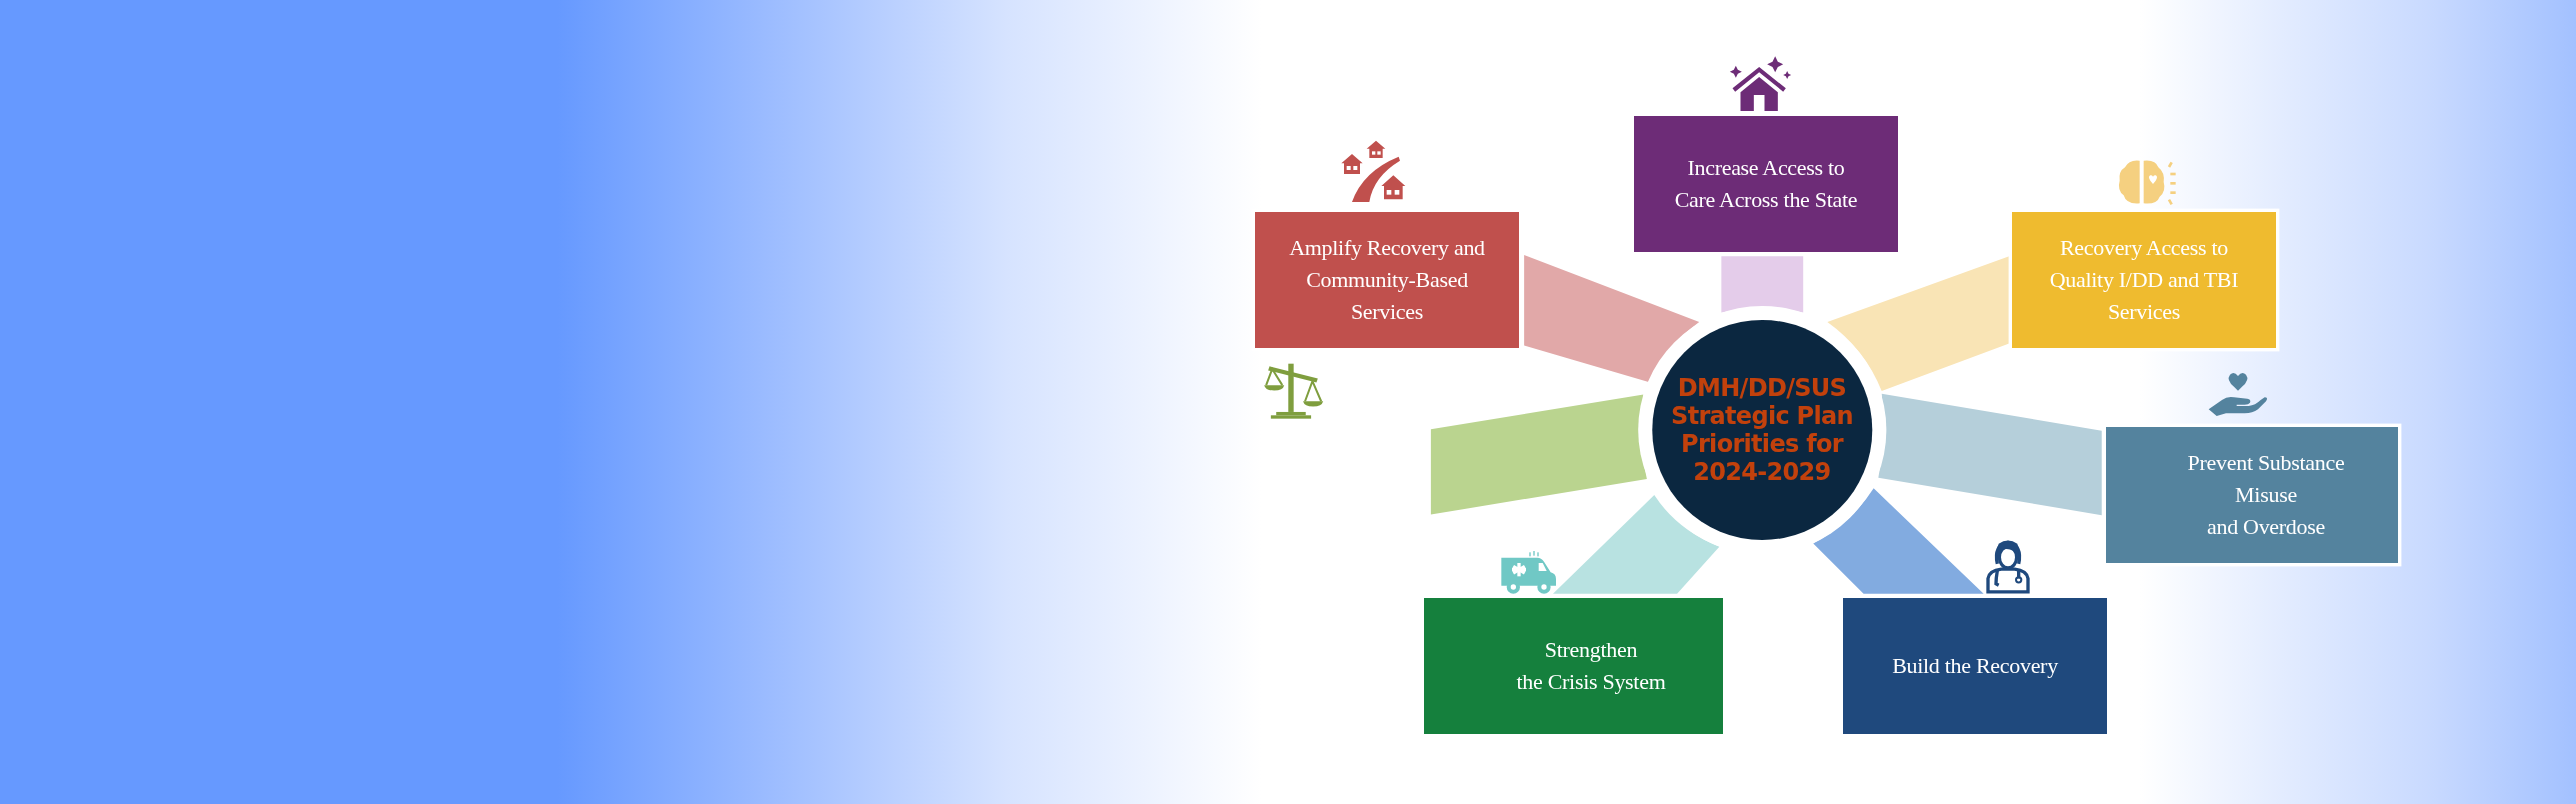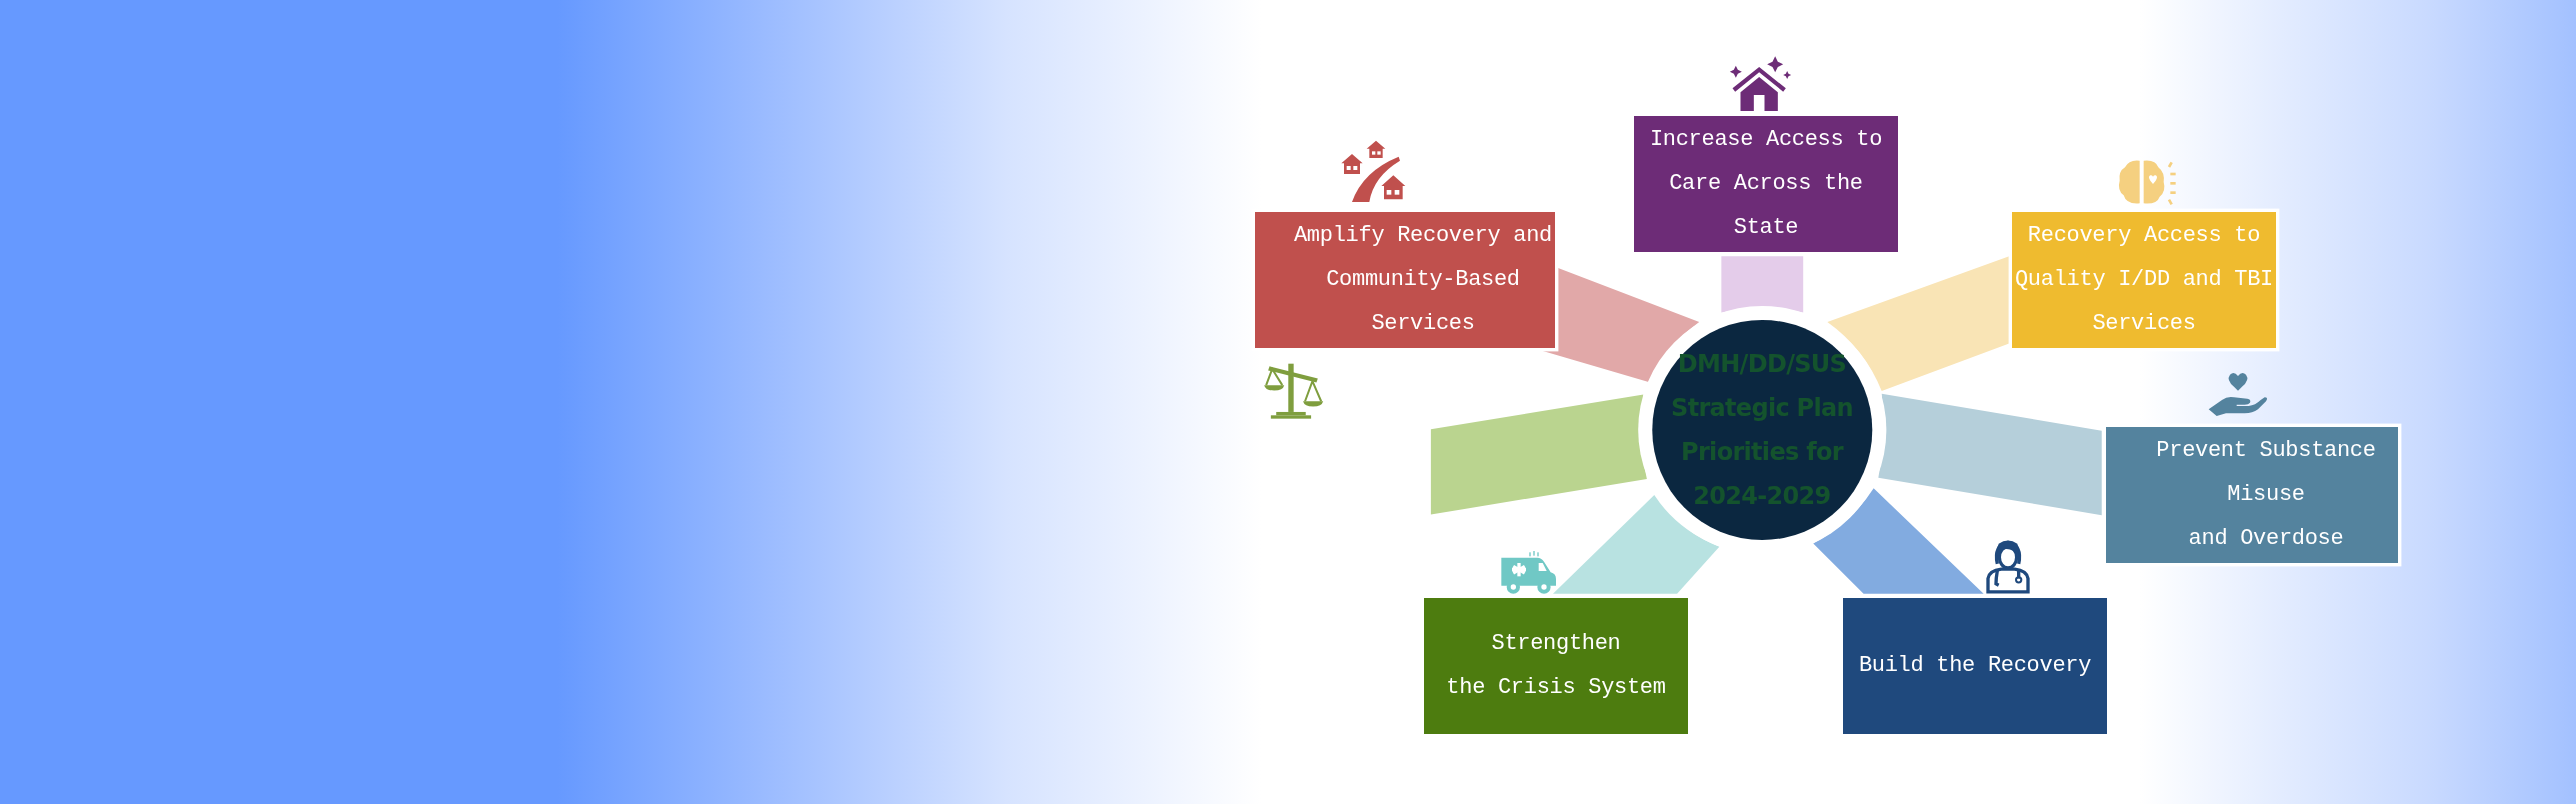--- a/index.html
+++ b/index.html
@@ -9,30 +9,30 @@
         #6699FF 0px, #6699FF 557px,
         #9CBCFF 771px, #D6E3FF 1006px,
         #FFFFFF 1261px, #FFFFFF 2140px,
         #E3ECFF 2281px, #C9DAFF 2428px, #A3C1FF 2576px);
       font-family: "DejaVu Sans", "Liberation Sans", sans-serif;
     }
     #diagram { position: absolute; left: 0; top: 0; width: 2576px; height: 805px; }
     .box {
       position: absolute; width: 264px; height: 136px;
       display: flex; align-items: center; justify-content: center;
-      text-align: center; color: #FFFFFF; font-size: 22px; line-height: 44px;
+      text-align: center; color: #FFFFFF; font-size: 22px; line-height: 32px;
       box-shadow: 0 0 0 3.4px #FFFFFF; cursor: pointer;
-      font-family: Liberation Mono, monospace;
+      font-family: Liberation Serif, serif;
       letter-spacing: -0.3px;
     }
     .box span { white-space: pre-line; display: block; }
     .center-label {
       position: absolute; left: 1652px; top: 320px; width: 220px; height: 220px;
       border-radius: 50%; display: flex; align-items: center; justify-content: center;
-      text-align: center; color: #14532d; font-weight: bold; font-size: 24px; line-height: 44px;
+      text-align: center; color: #c2410c; font-weight: bold; font-size: 24px; line-height: 28px;
       font-family: "DejaVu Sans", "Liberation Sans", sans-serif;
       letter-spacing: -0.7px;
     }
     .center-label span { white-space: pre-line; display: block; }
     .icon { position: absolute; }
   </style>
 </head>
 <body>
 
 <div id="diagram">
@@ -66,25 +66,25 @@
 Services</span>
   </div>
   <div class="box" style="left:2106px;top:427px;background:#54839E;padding-left:28px;">
     <span>Prevent Substance
 Misuse
 and Overdose</span>
   </div>
   <div class="box" style="left:1843px;top:598px;background:#1F497D;">
     <span>Build the Recovery</span>
   </div>
-  <div class="box" style="left:1424px;top:598px;background:#4d7c0f;">
+  <div class="box" style="left:1424px;top:598px;background:#15803d;padding-left:35px;">
     <span>Strengthen
 the Crisis System</span>
   </div>
-  <div class="box" style="left:1255px;top:212px;background:#C0504D;padding-left:36px;">
+  <div class="box" style="left:1255px;top:212px;background:#C0504D;">
     <span>Amplify Recovery and
 Community-Based
 Services</span>
   </div>
 
   <svg class="icon" style="left:1727px;top:55px;" width="67" height="60" viewBox="0 0 100 90">
     <g fill="#6D2C77">
       <path d="M8 50 L48 18 L88 50 L84 55 L48 26 L12 55 Z"></path>
       <path d="M20 56 L48 33 L76 56 L76 84 L56 84 L56 60 L40 60 L40 84 L20 84 Z"></path>
       <path d="M10 22 L13 16 L16 22 L22 25 L16 28 L13 34 L10 28 L4 25 Z"></path>

